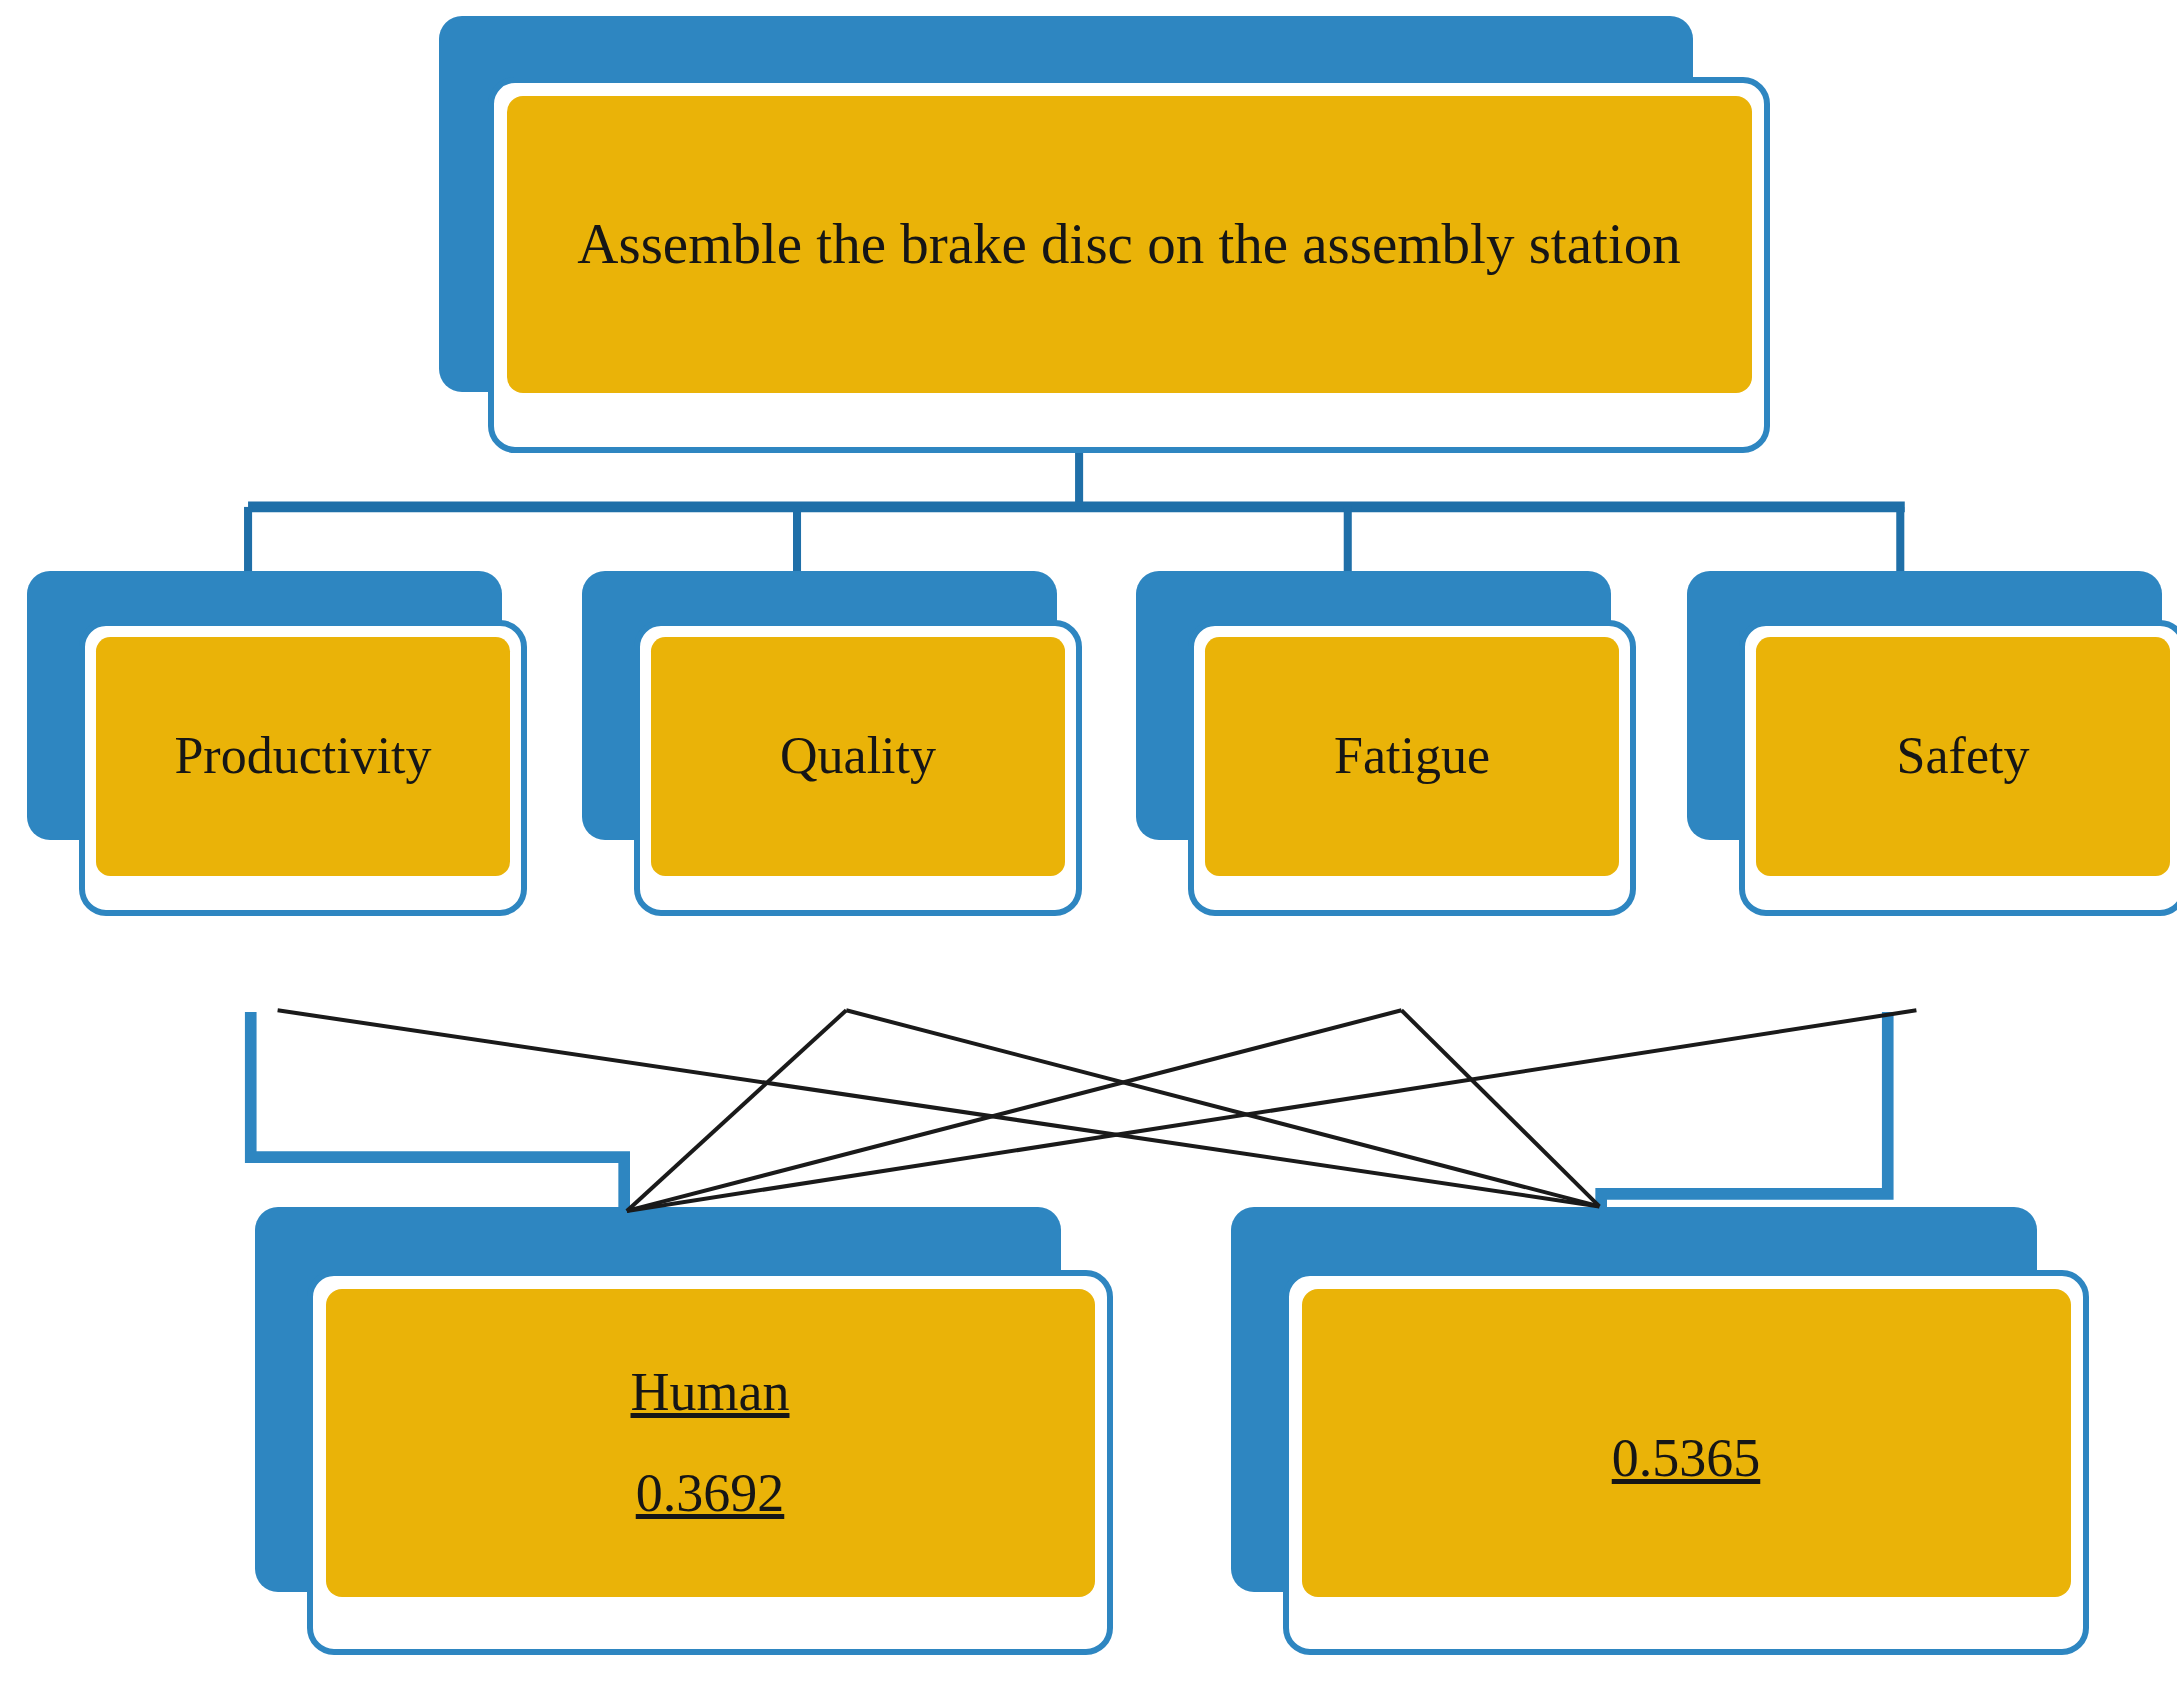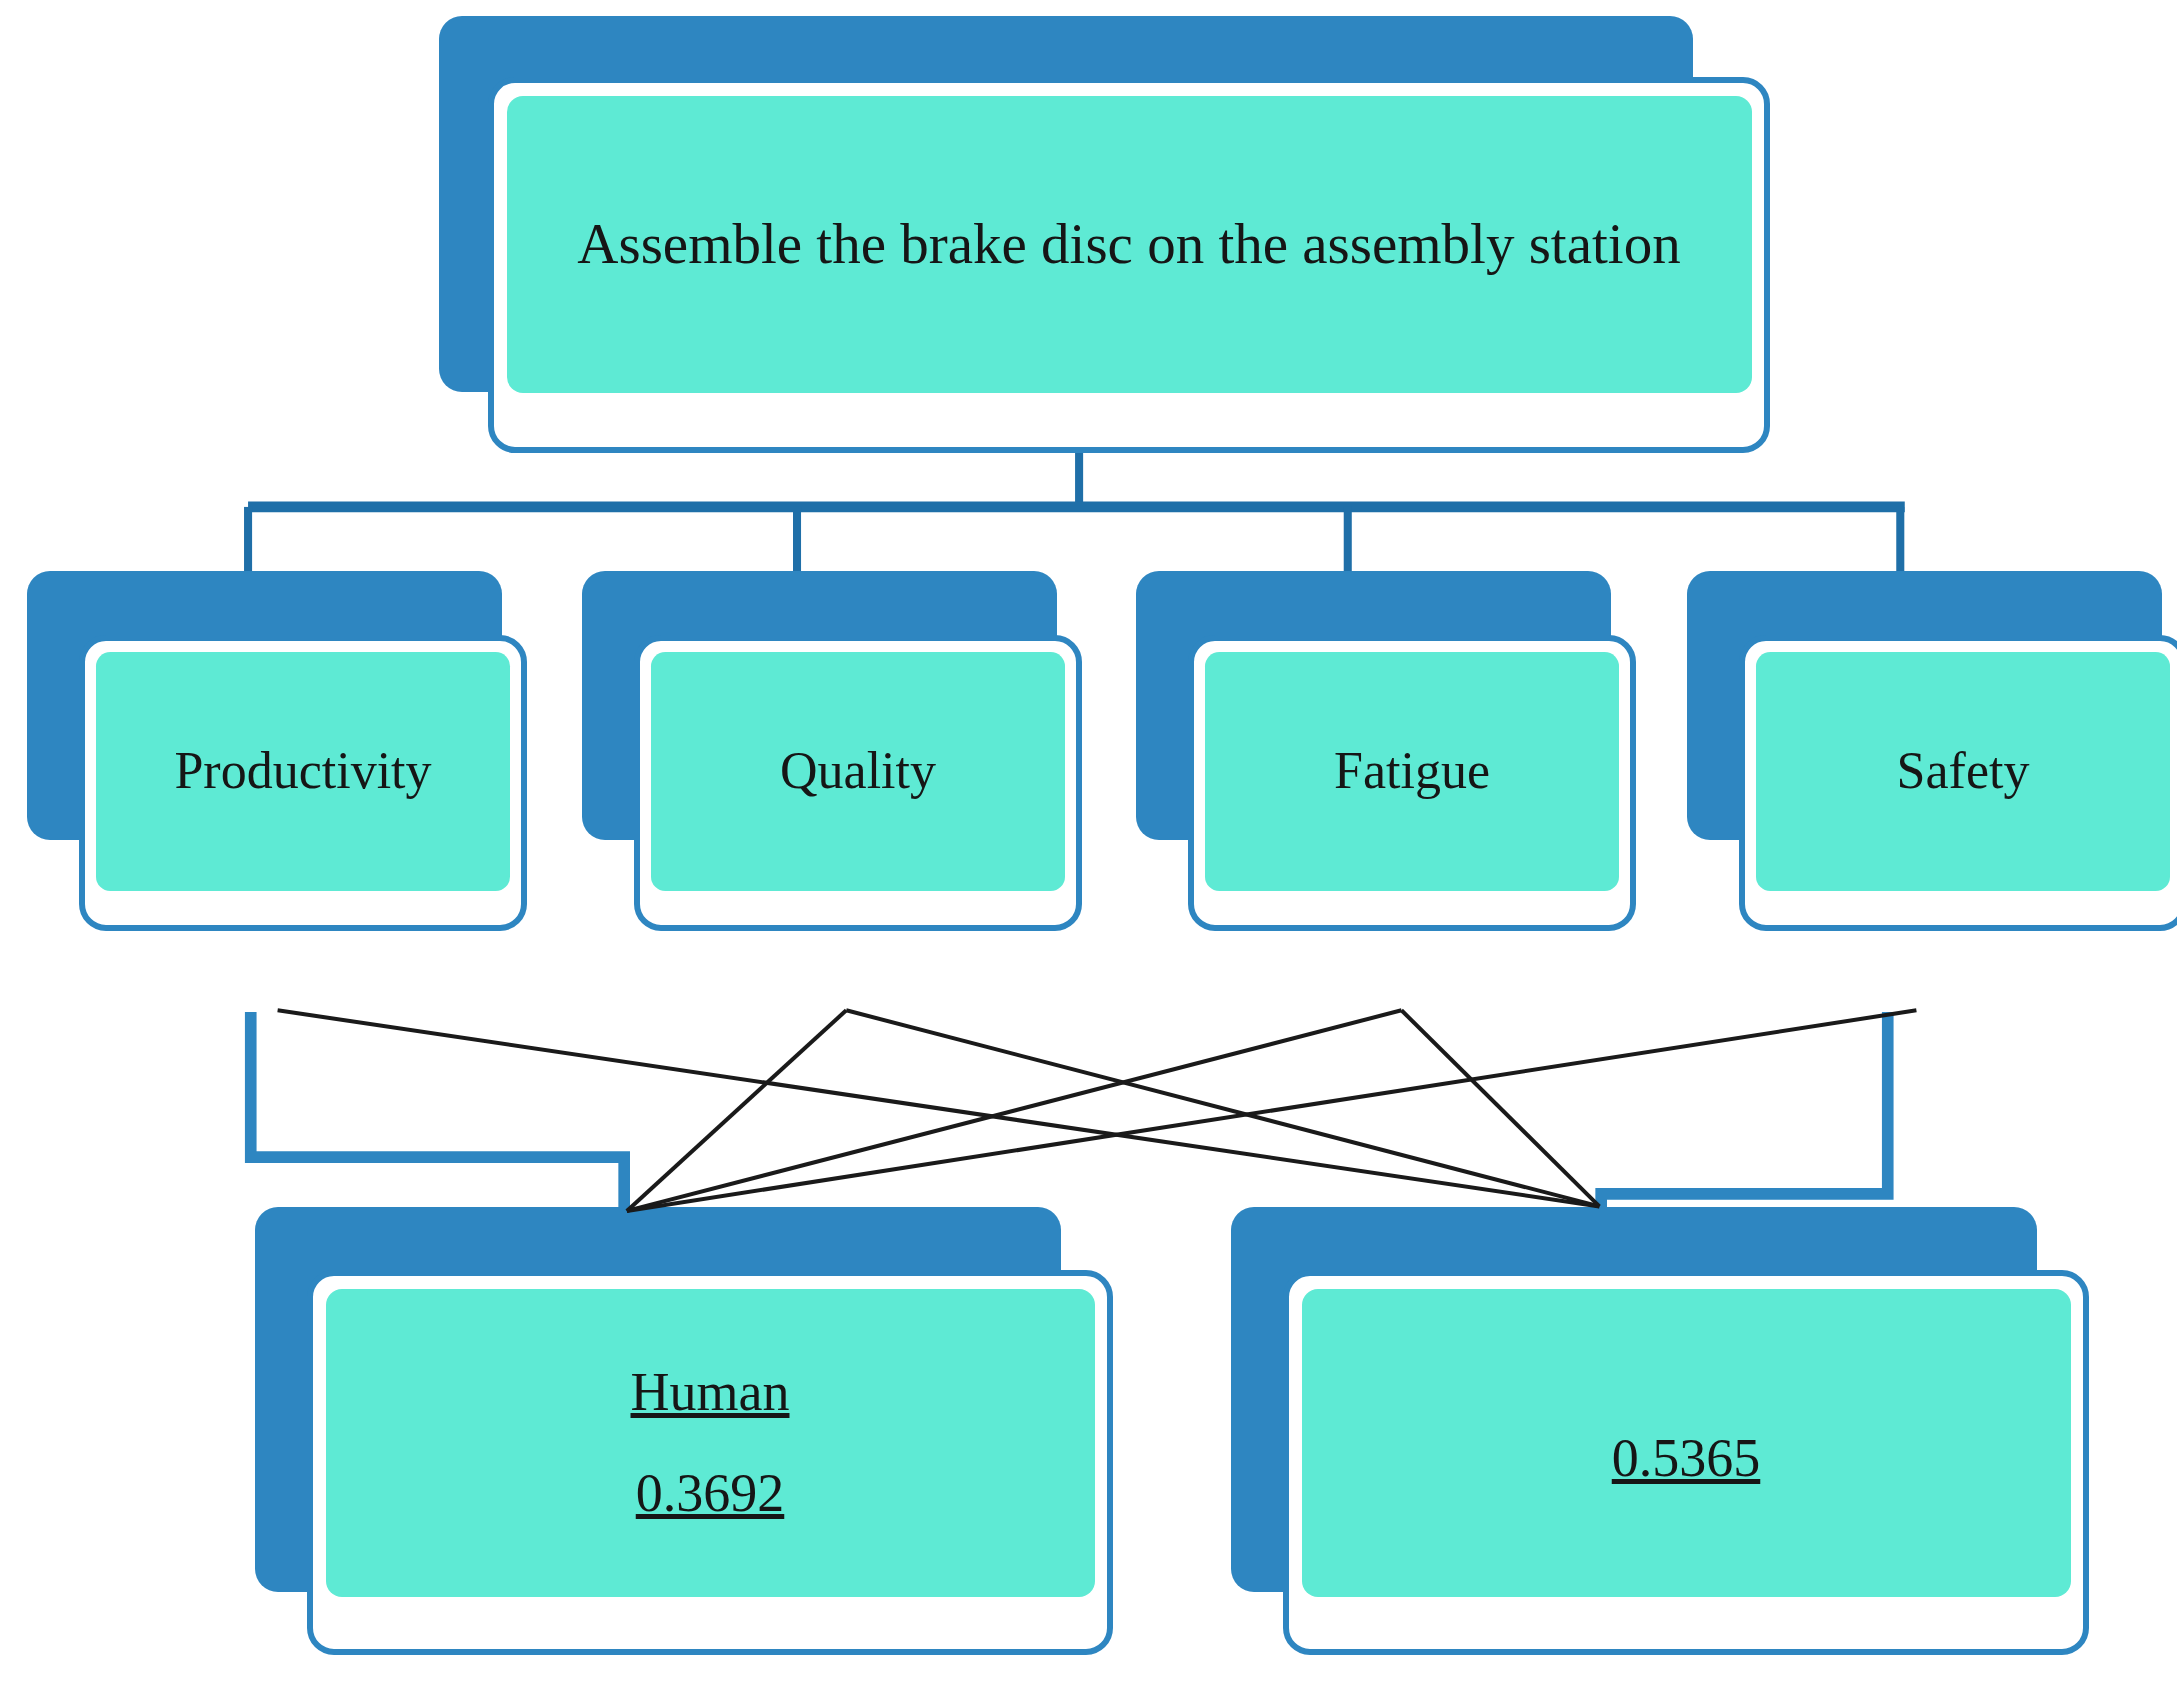--- a/index.html
+++ b/index.html
@@ -56,21 +56,21 @@
     border: 6.3px solid #2e86c1;
     border-radius: 27px;
     box-sizing: border-box;
   }
   .node .inner {
     position: absolute;
     left: 12.5px;
     top: 12.5px;
     right: 12.5px;
     bottom: 39px;
-    background: #5eead4;
+    background: #eab308;
     border-radius: 16px;
     display: flex;
     flex-direction: column;
     align-items: center;
     justify-content: center;
   }
   .node .label {
     color: #161616;
     text-align: center;
     line-height: 1.28;
@@ -80,21 +80,21 @@
   
   #node-root { left: 439px; top: 16px; width: 1281px; height: 403px; }
   #node-root .back { width: 1254px; height: 376px; }
   #node-root .front { left: 49px; top: 61px; width: 1282px; height: 376px; }
   #node-root .inner { bottom: 54px; }
   #node-root .label { font-size: 57px; }
 
   
   .crit { top: 571px; width: 528px; height: 296px; }
   .crit .back { width: 475px; height: 269px; }
-  .crit .front { left: 52px; top: 64px; width: 448px; height: 296px; }
+  .crit .front { left: 52px; top: 49px; width: 448px; height: 296px; }
   .crit .inner { left: 10.7px; top: 10.7px; right: 10.7px; bottom: 34px; border-radius: 14.3px; }
   .crit .label { font-size: 52px; }
 
   #node-productivity { left: 27px; }
   #node-quality      { left: 582px; }
   #node-fatigue      { left: 1136px; }
   #node-safety       { left: 1687px; }
 
   
   .alt { top: 1207px; width: 860px; height: 448px; }

